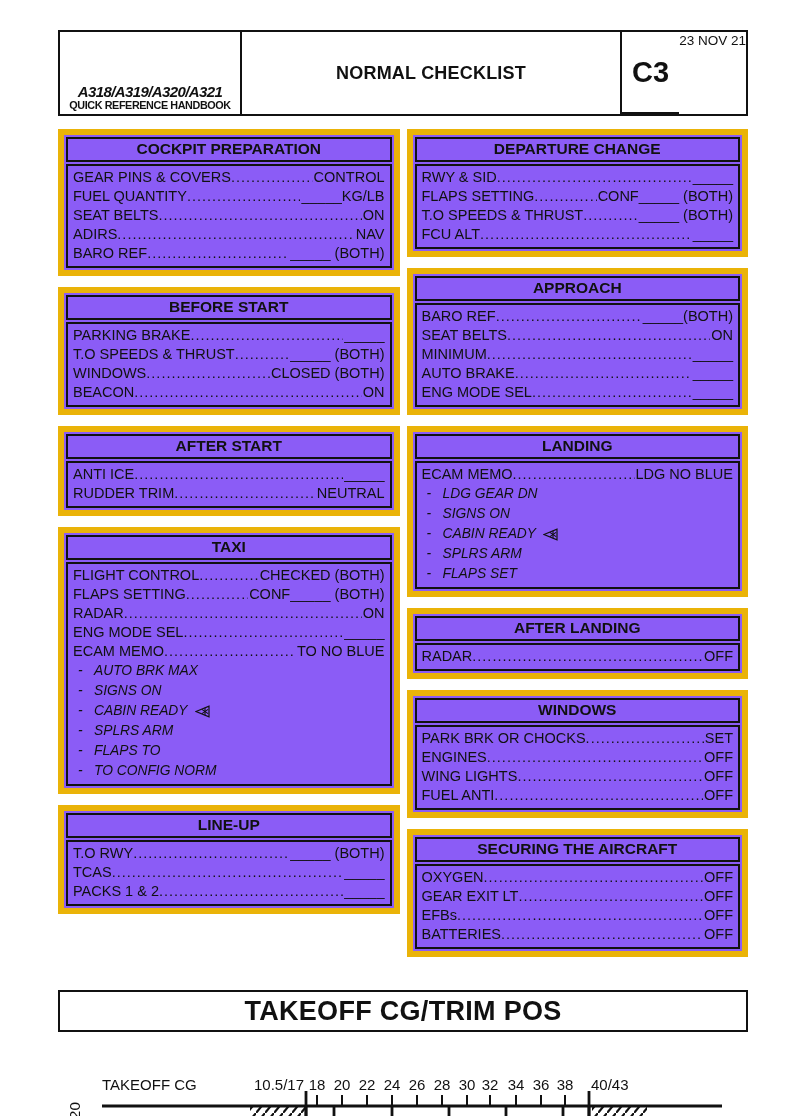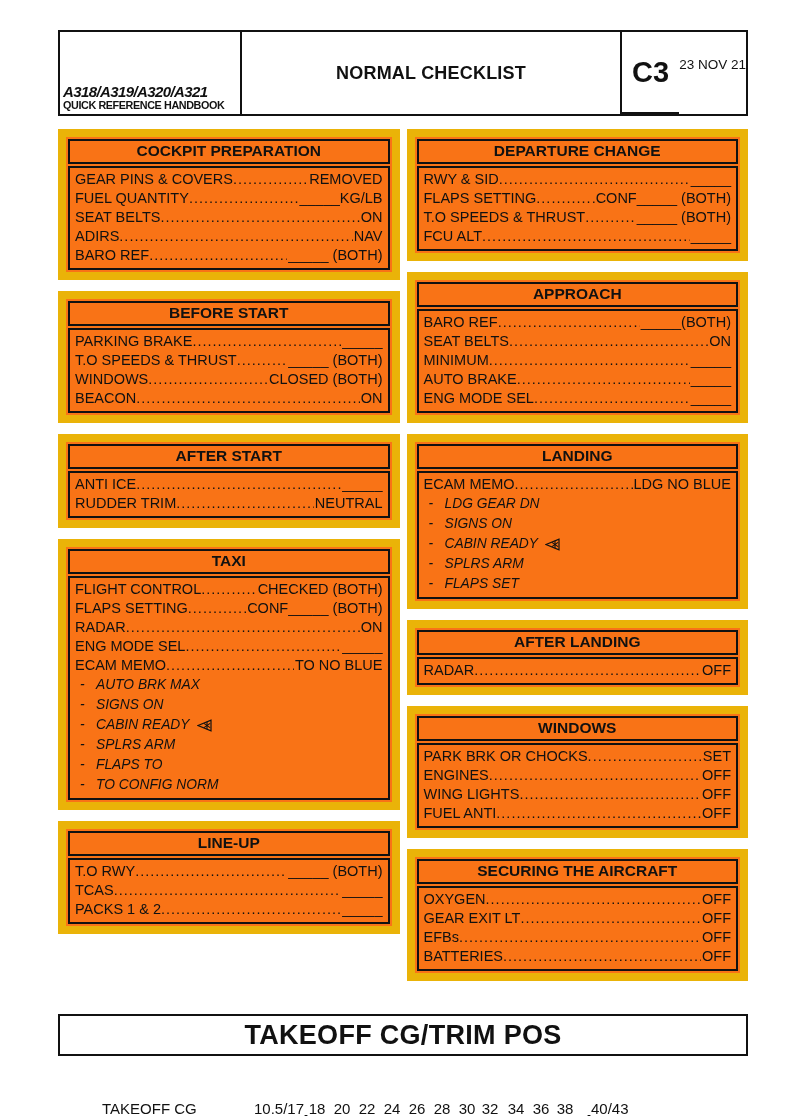--- a/index.html
+++ b/index.html
@@ -4,36 +4,36 @@
 <style>
   html,body{margin:0;padding:0;background:#e8e8e8;}
   .page{width:800px;height:1116px;box-sizing:border-box;margin:0 auto;
         padding:30px 52px 0 58px;background:#ffffff;color:#111;
         font-family:"Liberation Sans",sans-serif;overflow:hidden;}
 
   
   .hdr{display:flex;height:86px;}
   .hdr-left{width:184px;box-sizing:border-box;border:2.5px solid #111;
             display:flex;flex-direction:column;justify-content:flex-end;
-            padding:2px 3px 3px 3px;}
+            padding:2px 3px 3px 3px;text-align:center;}
   .models{font-weight:bold;font-style:italic;font-size:15px;letter-spacing:-0.6px;line-height:15px;white-space:nowrap;}
   .qrh{font-weight:bold;font-size:10.8px;letter-spacing:-0.4px;line-height:12px;white-space:nowrap;}
   .hdr-mid{flex:1;box-sizing:border-box;border:2.5px solid #111;border-left:none;
            display:flex;align-items:center;justify-content:center;
            font-weight:bold;font-size:18px;letter-spacing:0.2px;}
   .hdr-right{width:126px;box-sizing:border-box;border:2.5px solid #111;border-left:none;
              display:flex;flex-direction:row;}
   .code{flex:1;display:flex;align-items:center;justify-content:center;
         font-weight:bold;font-size:29px;border-bottom:2.5px solid #111;}
-  .date{height:16px;display:flex;align-items:center;justify-content:center;font-size:13.5px;margin-top:24px;}
+  .date{height:16px;display:flex;align-items:center;justify-content:center;font-size:13.5px;}
 
   
   .cols{display:flex;gap:7px;margin-top:13px;align-items:flex-start;}
   .col{flex:1;min-width:0;}
-  .section{border:8px solid #eab308;padding:2px;margin-bottom:11px;background:#f97316;}
+  .section{border:6px solid #eab308;padding:2px;margin-bottom:11px;background:#8b5cf6;}
   .section-title{border:2px solid #111;text-align:center;font-weight:bold;
                  font-size:15.5px;line-height:20px;padding-bottom:1px;}
   .section-body{border:2px solid #111;margin-top:2px;padding:2px 5px 3px 5px;}
   .row{display:flex;align-items:baseline;font-size:14.5px;line-height:19px;white-space:nowrap;}
   .lbl{flex:0 0 auto;}
   .dots{flex:1 1 auto;overflow:hidden;min-width:5px;}
   .dots::after{content:"..........................................................................................................................................................................";
                letter-spacing:1px;}
   .val{flex:0 0 auto;padding-left:1px;}
   .subrow{display:flex;align-items:center;font-size:13.8px;line-height:20px;
@@ -65,21 +65,21 @@
   </div>
 
   <div class="cols">
     <div class="col" id="col-left">
         <div class="section">
           <div class="section-title">COCKPIT PREPARATION</div>
           <div class="section-body">
             <div class="row">
               <span class="lbl">GEAR PINS &amp; COVERS</span>
               <span class="dots"></span>
-              <span class="val">REMOVED</span>
+              <span class="val">CONTROL</span>
             </div>
             <div class="row">
               <span class="lbl">FUEL QUANTITY</span>
               <span class="dots"></span>
               <span class="val">_____KG/LB</span>
             </div>
             <div class="row">
               <span class="lbl">SEAT BELTS</span>
               <span class="dots"></span>
               <span class="val">ON</span>

